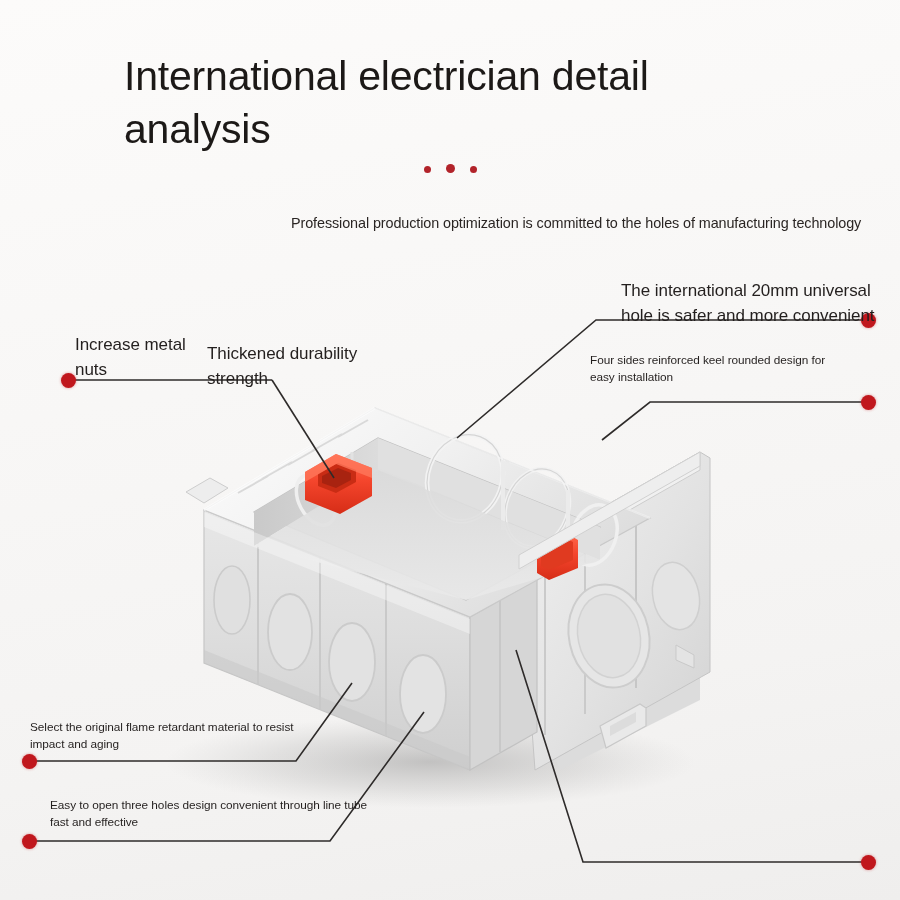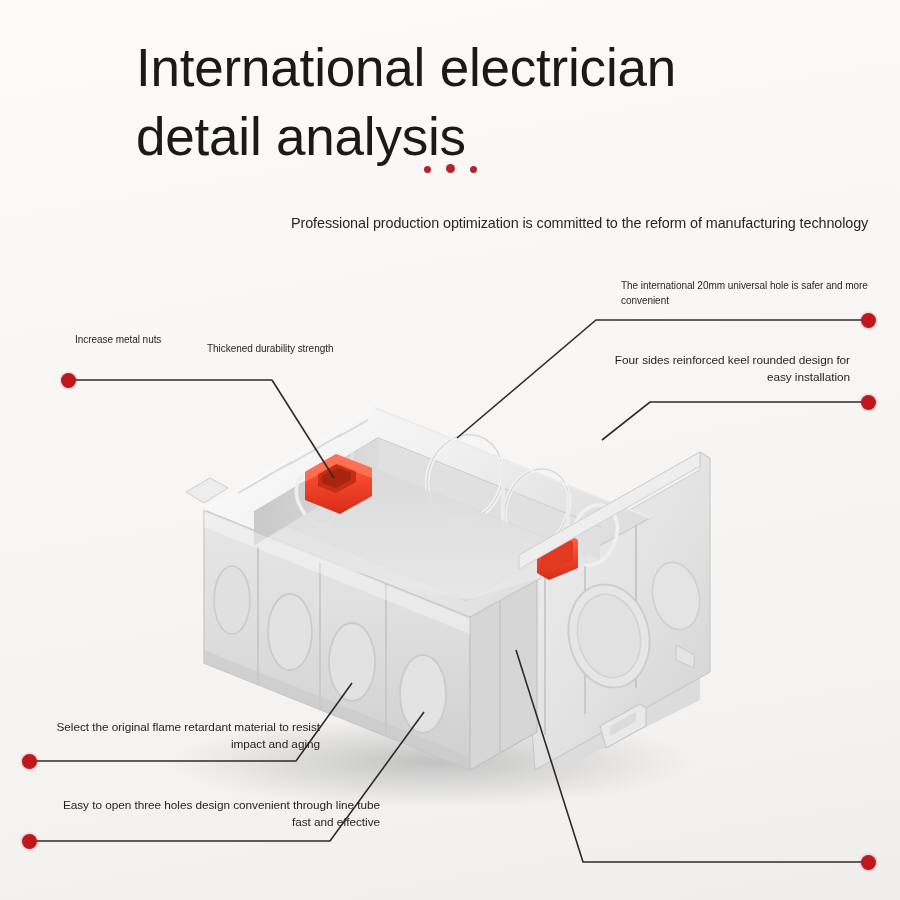--- a/index.html
+++ b/index.html
@@ -16,29 +16,28 @@
     background: linear-gradient(170deg, #fcfbfa 0%, #f8f7f6 40%, #f4f3f2 75%, #efeeed 100%);
     font-family: "Liberation Sans", sans-serif;
     color: #231f1e;
     -webkit-font-smoothing: antialiased;
   }
 
   
   #headline {
     position: absolute;
     left: 124px;
-    top: 34px;
+    top: 50px;
     width: 620px;
-    font-size: 53px;
+    font-size: 41px;
     line-height: 1.30;
     font-weight: 400;
     letter-spacing: -0.2px;
     color: #1c1917;
     font-family: "Liberation Sans", sans-serif;
-    margin-left: 12px;
   }
   #dots {
     position: absolute;
     left: 424px;
     top: 163px;
     width: 62px;
     height: 14px;
   }
   #dots i {
     position: absolute;
@@ -78,26 +77,26 @@
   #leaders {
     position: absolute;
     left: 0;
     top: 0;
     width: 900px;
     height: 900px;
   }
 
   .callout-text {
     position: absolute;
-    font-size: 10px;
+    font-size: 17px;
     line-height: 1.45;
     color: #231f1e;
     letter-spacing: -0.05px;
   }
-  .callout-text.sm { font-size: 11.8px; text-align: right; }
+  .callout-text.sm { font-size: 11.8px; }
 
   .dot {
     position: absolute;
     width: 15px;
     height: 15px;
     border-radius: 50%;
     background: #c0171d;
     box-shadow: 0 0 3px rgba(192,23,29,0.45);
   }
 
@@ -128,21 +127,21 @@
 <div id="page">
 
   <div id="headline">International electrician detail analysis</div>
 
   <div id="dots">
     <i></i>
     <i></i>
     <i></i>
   </div>
 
-  <div id="subtitle">Professional production optimization is committed to the reform of manufacturing technology</div>
+  <div id="subtitle">Professional production optimization is committed to the holes of manufacturing technology</div>
 
   <svg id="product" viewBox="0 0 900 900">
     <defs>
       <linearGradient id="gFrontL" x1="0" y1="0" x2="0" y2="1">
         <stop offset="0%" stop-color="#e7e7e7"></stop>
         <stop offset="45%" stop-color="#dedede"></stop>
         <stop offset="100%" stop-color="#cfcfcf"></stop>
       </linearGradient>
       <linearGradient id="gFrontR" x1="0" y1="0" x2="1" y2="1">
         <stop offset="0%" stop-color="#f1f1f1"></stop>

